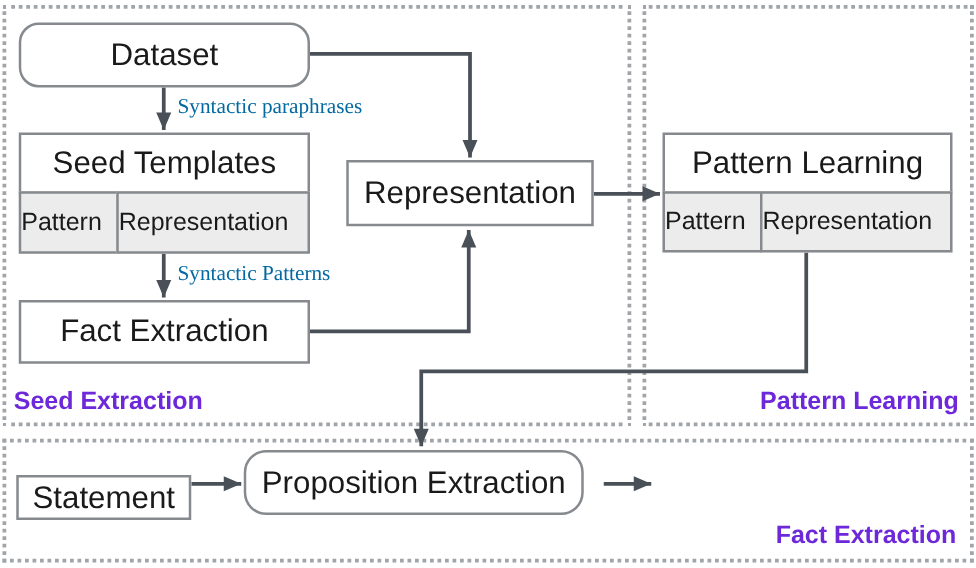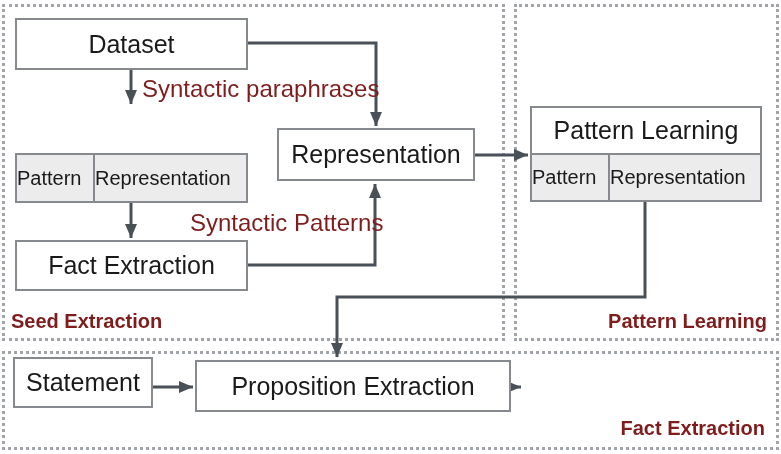--- a/index.html
+++ b/index.html
@@ -18,21 +18,21 @@
     box-sizing: border-box;
     background: transparent;
   }
   #section-seed    { left: 2px;   top: 4px;   width: 503px; height: 337px; }
   #section-pattern { left: 514px; top: 4px;   width: 265px; height: 337px; }
   #section-fact    { left: 2px;   top: 351px; width: 777px; height: 99px;  }
   .section-label {
     position: absolute;
     font-weight: bold;
     font-size: 20px;
-    color: #7f1d1d;
+    color: #6d28d9;
     line-height: 1;
     white-space: nowrap;
   }
   .section-label.bl { left: 6px;  bottom: 7px; }
   .section-label.br { right: 9px; bottom: 7px; }
   #section-fact .section-label.br { bottom: 9px; right: 11px; }
 
   .node {
     position: absolute;
     box-sizing: border-box;
@@ -50,44 +50,45 @@
     box-sizing: border-box;
     border: 2px solid #868a8e;
     background: #ececec;
     display: flex;
     align-items: center;
     justify-content: flex-start;
     font-size: 20px;
     white-space: nowrap;
     z-index: 2;
   }
-  #node-dataset      { left: 15px;  top: 18px;  width: 233px; height: 52px; }
+  #node-dataset      { left: 15px;  top: 18px;  width: 233px; height: 52px; border-radius: 16px; }
   #node-seed-templates-title { left: 15px; top: 106px; width: 233px; height: 49px; }
   #sub-seed-pattern  { left: 15px;  top: 153px; width: 80px;  height: 50px; }
   #sub-seed-repr     { left: 93px;  top: 153px; width: 155px; height: 50px; }
   #node-fact-extraction { left: 15px; top: 240px; width: 233px; height: 51px; }
   #node-bootstrapping   { left: 277px; top: 128px; width: 198px; height: 53px; }
   #node-pattern-learning-title { left: 530px; top: 106px; width: 232px; height: 49px; }
   #sub-pl-pattern    { left: 530px; top: 153px; width: 80px;  height: 49px; }
   #sub-pl-repr       { left: 608px; top: 153px; width: 154px; height: 49px; }
-  #node-statement    { left: 13px;  top: 357px; width: 140px; height: 51px; }
-  #node-prop-extraction { left: 195px; top: 360px; width: 316px; height: 52px; }
+  #node-statement    { left: 13px;  top: 380px; width: 140px; height: 36px; }
+  #node-prop-extraction { left: 195px; top: 360px; width: 272px; height: 52px; border-radius: 18px; }
   #node-prop-linking    { left: 523px; top: 361px; width: 245px; height: 51px; }
 
   .edge-label {
     position: absolute;
-    font-size: 24px;
-    color: #7f1d1d;
+    font-size: 17px;
+    color: #0369a1;
     line-height: 1.1;
     white-space: nowrap;
     z-index: 3;
     background: transparent;
+    font-family: Liberation Serif, serif;
   }
   #lbl-syn-paraphrases { left: 142px; top: 76px;  }
-  #lbl-syn-patterns    { left: 142px; top: 210px; margin-left: 48px; }
+  #lbl-syn-patterns    { left: 142px; top: 210px; }
   #lbl-propositions    { left: 382px; top: 233px; }
 
   #edges {
     position: absolute;
     left: 0; top: 0;
     width: 781px; height: 454px;
     z-index: 1;
     pointer-events: none;
   }
   #edges path {
@@ -124,20 +125,23 @@
     <path d="M475,155 L528,155" marker-end="url(#ah)"></path>
     <path d="M645,202 L645,297 L337,297 L337,357" marker-end="url(#ah)"></path>
     <path d="M153,387 L193,387" marker-end="url(#ah)"></path>
     <path d="M483,387 L521,387" marker-end="url(#ah)"></path>
   </svg>
 
   <div class="node" id="node-dataset">
     <span>Dataset</span>
   </div>
 
+  <div class="node" id="node-seed-templates-title">
+    <span>Seed Templates</span>
+  </div>
   <div class="subcell" id="sub-seed-pattern">
     <span>Pattern</span>
   </div>
   <div class="subcell" id="sub-seed-repr">
     <span>Representation</span>
   </div>
 
   <div class="node" id="node-fact-extraction">
     <span>Fact Extraction</span>
   </div>

